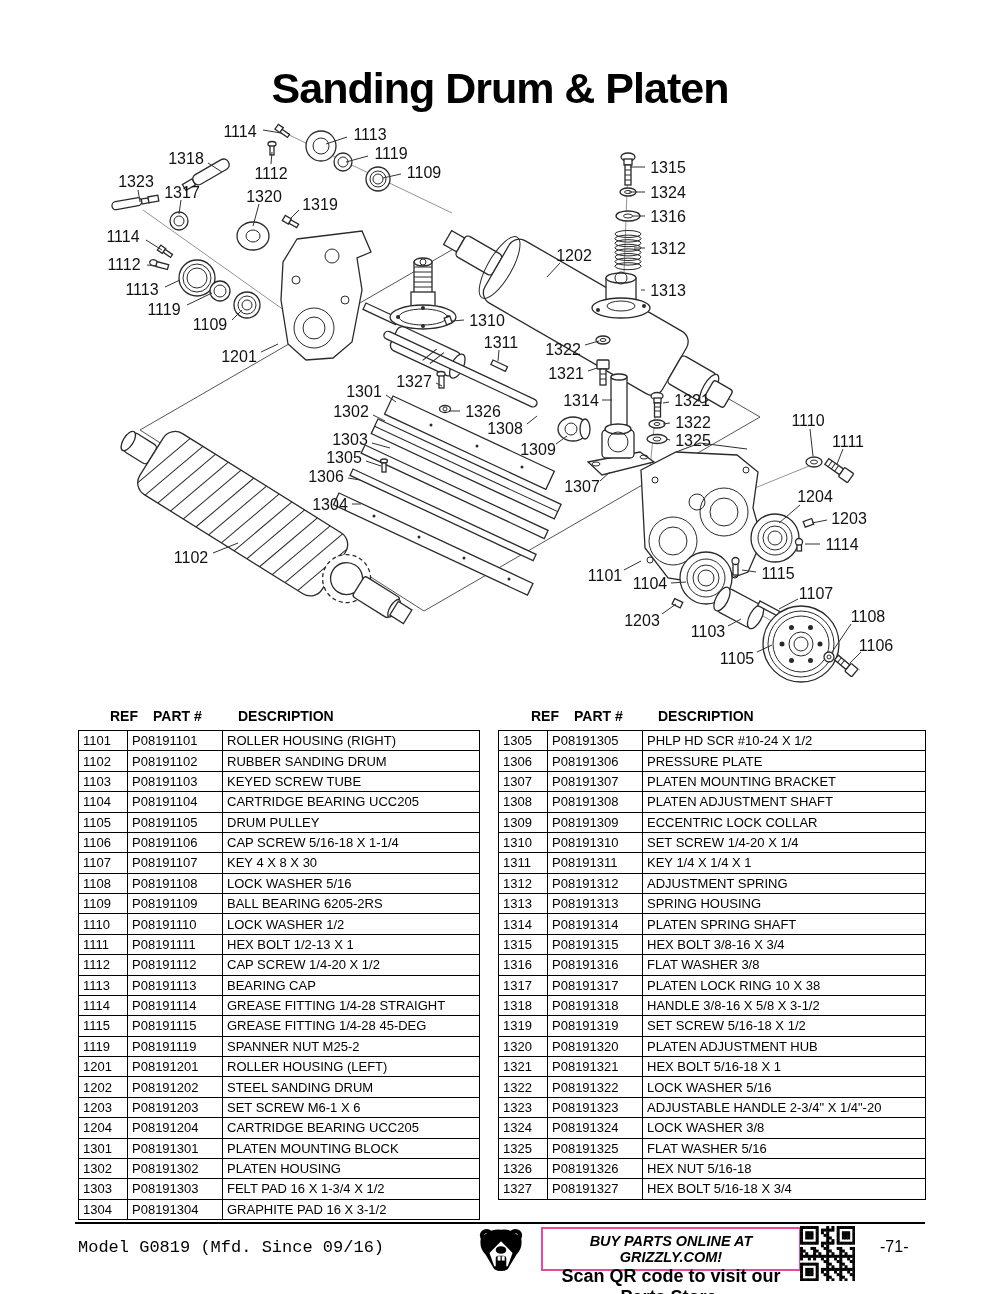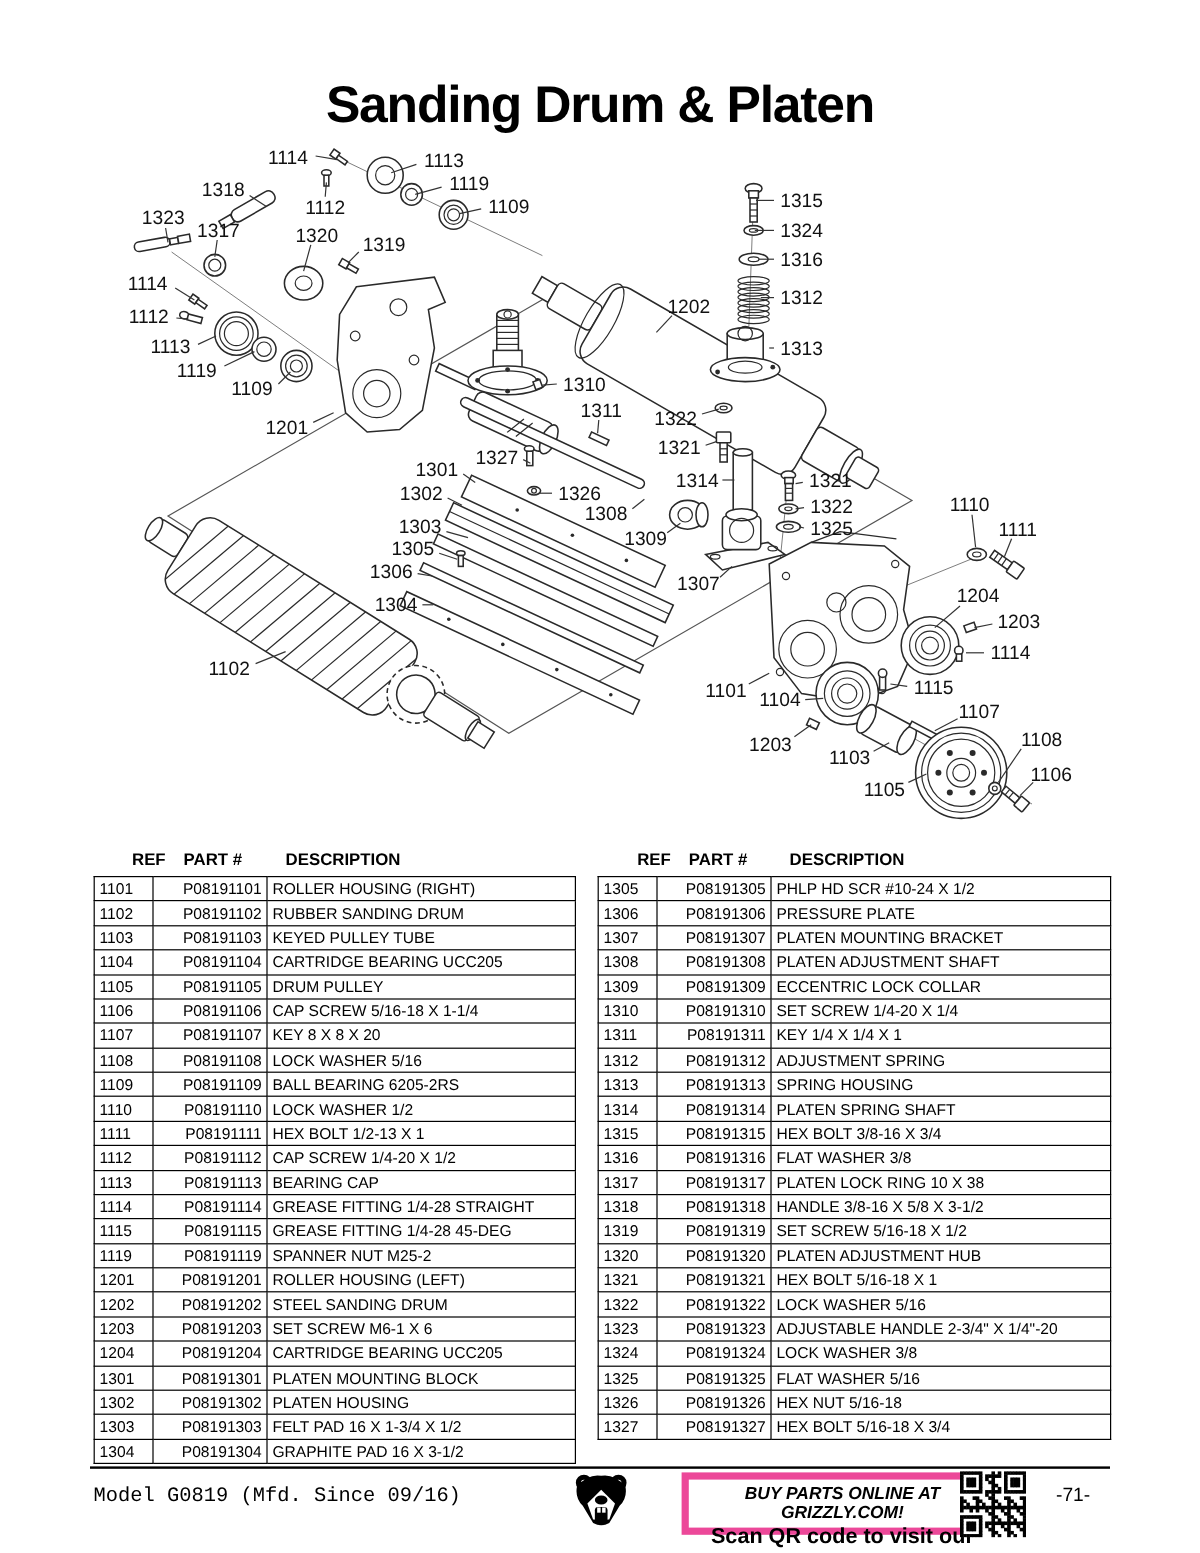--- a/index.html
+++ b/index.html
@@ -12,25 +12,25 @@
   #diagram .frame{fill:none;stroke:#555;stroke-width:1;}
   #diagram .axis{stroke:#777;stroke-width:0.8;}
   #diagram .lead{stroke:#333;stroke-width:1;}
   #diagram .dot{fill:#2a2a2a;stroke:none;}
   .ptable{position:absolute;}
   .ptable .thead{position:relative;height:22px;font-weight:bold;font-size:14px;}
   .ptable .thead span{position:absolute;top:0;padding-left:28px;}
   .ptable table{border-collapse:collapse;table-layout:fixed;width:100%;}
   .ptable td{border:1.5px solid #000;font-size:13px;padding:2.2px 4px;white-space:nowrap;overflow:hidden;height:15px;}
   .ptable td.c1{width:40px;}
-  .ptable td.c2{width:86px;text-align:right;}
+  .ptable td.c2{width:86px;}
   .footer-rule{position:absolute;left:75px;top:1222px;width:850px;border-top:2px solid #000;}
   .model-label{position:absolute;left:78px;top:1238px;font-size:17px;font-family:Liberation Mono, monospace;}
   .page-number{position:absolute;left:880px;top:1238px;width:60px;text-align:left;font-size:16px;}
-  .buy-box{position:absolute;left:568px;top:1227px;width:256px;height:40px;border:6px solid #ec4899;text-align:center;}
+  .buy-box{position:absolute;left:541px;top:1227px;width:256px;height:40px;border:2px solid #ec4899;text-align:center;}
   .buy-line1{font-size:14.5px;font-weight:bold;font-style:italic;margin-top:4px;}
   .buy-line2{font-size:18px;font-weight:bold;margin-top:1px;}
   .bear{position:absolute;left:477px;top:1226px;}
   .qr{position:absolute;left:800px;top:1226px;}
 </style>
 </head>
 <body>
 
 <h1 class="page-title">Sanding Drum &amp; Platen</h1>
 
@@ -513,41 +513,41 @@
           <td class="c3">ROLLER HOUSING (RIGHT)</td>
         </tr>
         <tr>
           <td class="c1">1102</td>
           <td class="c2">P08191102</td>
           <td class="c3">RUBBER SANDING DRUM</td>
         </tr>
         <tr>
           <td class="c1">1103</td>
           <td class="c2">P08191103</td>
-          <td class="c3">KEYED PULLEY TUBE</td>
+          <td class="c3">KEYED SCREW TUBE</td>
         </tr>
         <tr>
           <td class="c1">1104</td>
           <td class="c2">P08191104</td>
           <td class="c3">CARTRIDGE BEARING UCC205</td>
         </tr>
         <tr>
           <td class="c1">1105</td>
           <td class="c2">P08191105</td>
           <td class="c3">DRUM PULLEY</td>
         </tr>
         <tr>
           <td class="c1">1106</td>
           <td class="c2">P08191106</td>
           <td class="c3">CAP SCREW 5/16-18 X 1-1/4</td>
         </tr>
         <tr>
           <td class="c1">1107</td>
           <td class="c2">P08191107</td>
-          <td class="c3">KEY 8 X 8 X 20</td>
+          <td class="c3">KEY 4 X 8 X 30</td>
         </tr>
         <tr>
           <td class="c1">1108</td>
           <td class="c2">P08191108</td>
           <td class="c3">LOCK WASHER 5/16</td>
         </tr>
         <tr>
           <td class="c1">1109</td>
           <td class="c2">P08191109</td>
           <td class="c3">BALL BEARING 6205-2RS</td>

